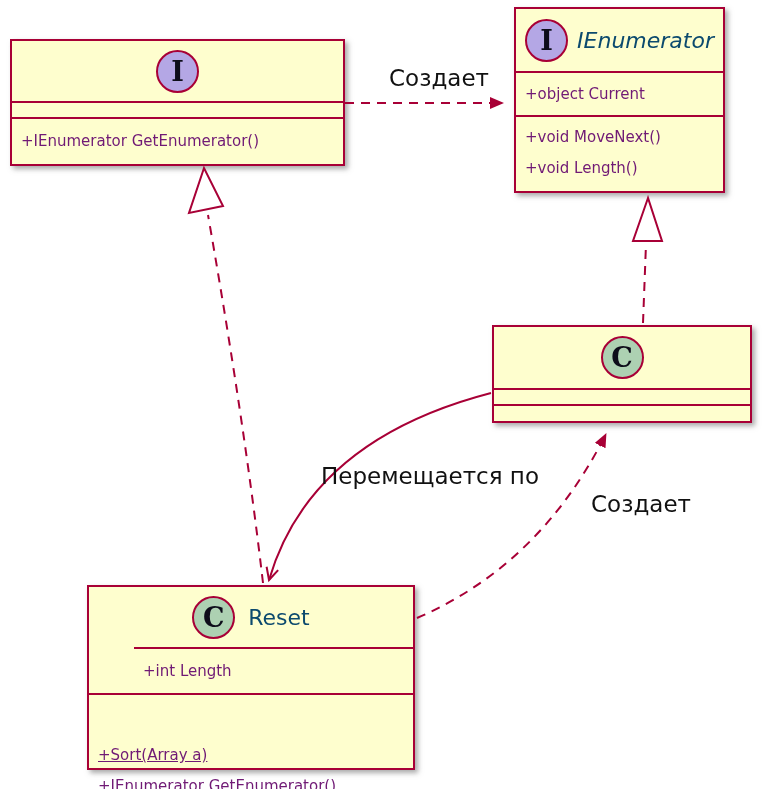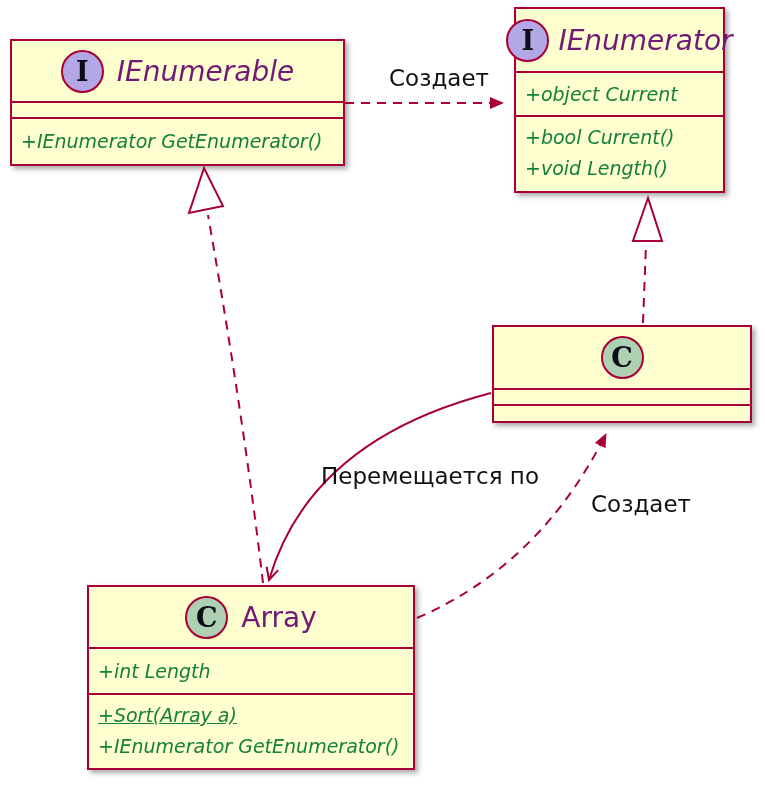--- a/index.html
+++ b/index.html
@@ -38,32 +38,31 @@
     border: 2px solid #A80036;
     display: flex; align-items: center; justify-content: center;
     font-family: "DejaVu Serif", "Liberation Serif", serif;
     font-weight: bold;
     font-size: 27px;
     color: #0d0d1a;
     flex: 0 0 auto;
   }
   .badge.iface { background: #B4A7E5; }
   .badge.klass { background: #ADD1B2; }
-  .title { font-size: 28px; color:#701a75; white-space: nowrap; }
+  .title { font-size: 22px; color:#0c4a6e; white-space: nowrap; }
   .title.italic { font-style: italic; }
   .cp { border-top: 2px solid #A80036; }
   .member {
-    font-size: 19px;
-    color: #15803d;
+    font-size: 15px;
+    color: #701a75;
     padding: 0 9px;
     line-height: 29px;
     white-space: nowrap;
-    font-style: italic;
   }
-  .member.static { text-decoration: underline; }
+  .member.static { text-decoration: underline; margin-top: 40px; }
   .cp.rows { padding-top: 5px; }
   .cp.single { display:flex; align-items:center; }
 
   
   #c-ienumerable { left:10px;  top:39px;  width:335px; }
   #c-ienumerable .hd  { height:60px; }
   #c-ienumerable .cp1 { height:16px; }
   #c-ienumerable .cp2 { height:47px; }
 
   #c-ienumerator { left:514px; top:7px;   width:211px; }
@@ -72,21 +71,21 @@
   #c-ienumerator .cp2 { height:76px; }
   #c-ienumerator .cp2 .member { line-height:31px; }
 
   #c-arrayenumerator { left:492px; top:325px; width:260px; }
   #c-arrayenumerator .hd  { height:61px; gap:9px; }
   #c-arrayenumerator .cp1 { height:16px; }
   #c-arrayenumerator .cp2 { height:17px; }
 
   #c-array { left:87px; top:585px; width:328px; }
   #c-array .hd  { height:60px; }
-  #c-array .cp1 { height:46px; }
+  #c-array .cp1 { height:46px;margin-left:45px; }
   #c-array .cp2 { height:75px; }
   #c-array .cp2 .member { line-height:31px; }
 
   
   .edge-label {
     position: absolute;
     transform: translate(-50%, -50%);
     font-size: 23px;
     color: #111;
     white-space: nowrap;
@@ -122,60 +121,59 @@
     <path d="M491,393 Q310,440 269,580" fill="none" stroke="#A80036" stroke-width="2" marker-end="url(#mOpen)"></path>
 
     <path d="M417,618 Q540,565 606,434" fill="none" stroke="#A80036" stroke-width="2" stroke-dasharray="9,7" marker-end="url(#mFill)"></path>
   </svg>
 
   <div class="cls" id="c-ienumerable">
     <div class="hd">
       <span class="badge iface">
           <span>I</span>
         </span>
-      <span class="title italic">IEnumerable</span>
     </div>
     <div class="cp cp1"></div>
     <div class="cp cp2 single">
       <span class="member">+IEnumerator GetEnumerator()</span>
     </div>
   </div>
 
   <div class="cls" id="c-ienumerator">
     <div class="hd">
       <span class="badge iface">
           <span>I</span>
         </span>
       <span class="title italic">IEnumerator</span>
     </div>
     <div class="cp cp1 single">
       <span class="member">+object Current</span>
     </div>
     <div class="cp cp2 rows">
-      <div class="member">+bool Current()</div>
+      <div class="member">+void MoveNext()</div>
       <div class="member">+void Length()</div>
     </div>
   </div>
 
   <div class="cls" id="c-arrayenumerator">
     <div class="hd">
       <span class="badge klass">
           <span>C</span>
         </span>
     </div>
     <div class="cp cp1"></div>
     <div class="cp cp2"></div>
   </div>
 
   <div class="cls" id="c-array">
     <div class="hd">
       <span class="badge klass">
           <span>C</span>
         </span>
-      <span class="title">Array</span>
+      <span class="title">Reset</span>
     </div>
     <div class="cp cp1 single">
       <span class="member">+int Length</span>
     </div>
     <div class="cp cp2 rows">
       <div class="member static">+Sort(Array a)</div>
       <div class="member">+IEnumerator GetEnumerator()</div>
     </div>
   </div>
 

